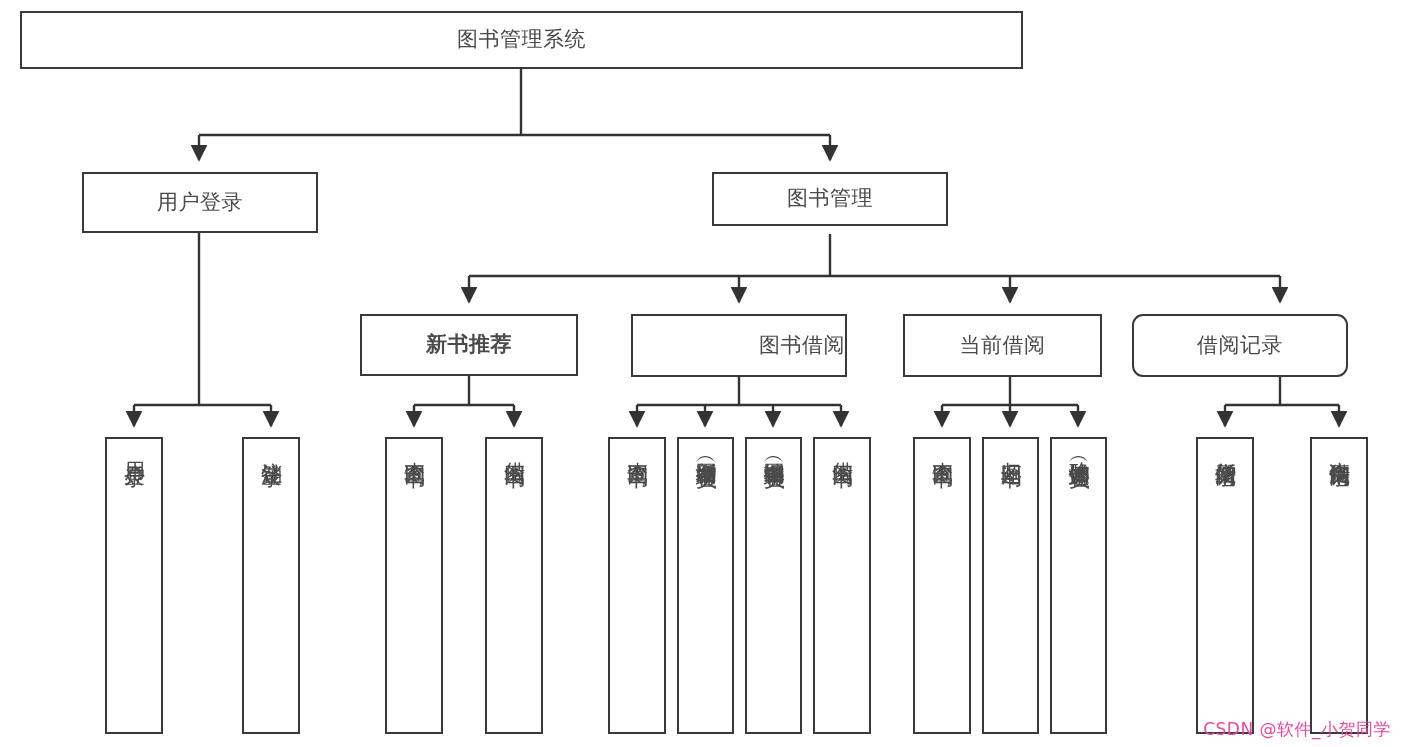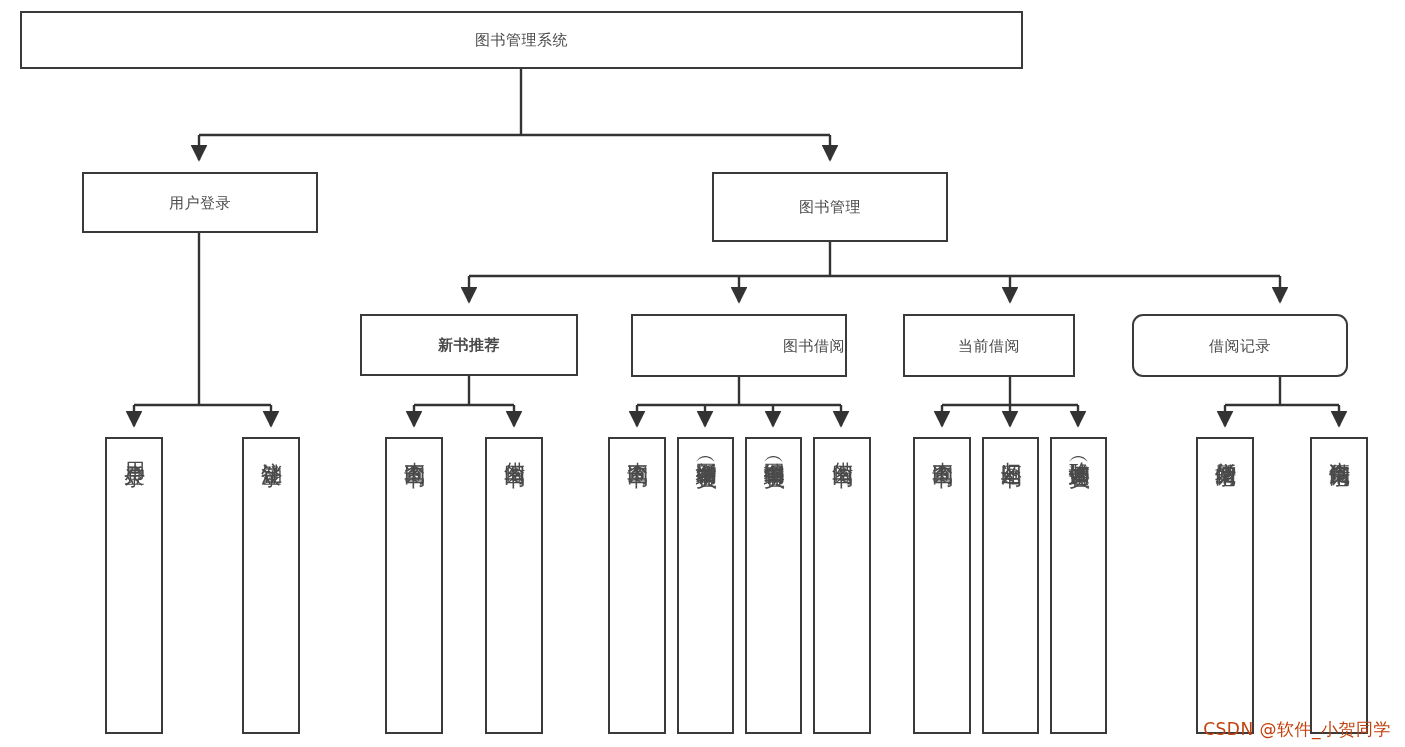--- a/index.html
+++ b/index.html
@@ -34,21 +34,21 @@
     display: flex;
     align-items: center;
     justify-content: center;
     color: #404040;
   }
   .node .label {
     color: #4a4a4a;
     letter-spacing: 0.5px;
   }
   .node.horizontal .label {
-    font-size: 15px;
+    font-size: 21px;
     line-height: 1.2;
     white-space: nowrap;
   }
   .node.vertical {
     align-items: flex-start;
     justify-content: center;
     padding-top: 6px;
   }
   .node.vertical .label {
     writing-mode: vertical-rl;
@@ -59,21 +59,21 @@
     white-space: nowrap;
   }
   .node.vertical.tall-text .label {
     letter-spacing: 1px;
   }
   .watermark {
     position: absolute;
     right: 14px;
     bottom: 6px;
     font-size: 17px;
-    color: #c2410c;
+    color: #ec4899;
     white-space: nowrap;
     letter-spacing: 0.5px;
     pointer-events: none;
   }
 </style>
 </head>
 <body>
 
 <div id="diagram-root">
 
@@ -127,31 +127,31 @@
     </g>
   </svg>
 
   <div class="node horizontal" style="left:20px; top:11px; width:1003px; height:58px;">
     <span class="label">图书管理系统</span>
   </div>
 
   <div class="node horizontal" style="left:82px; top:172px; width:236px; height:61px;">
     <span class="label">用户登录</span>
   </div>
-  <div class="node horizontal" style="left:712px; top:172px; width:236px; height:70px;">
+  <div class="node horizontal" style="left:712px; top:172px; width:236px; height:54px;">
     <span class="label">图书管理</span>
   </div>
 
   <div class="node horizontal" style="left:360px; top:314px; width:218px; height:62px;font-weight:bold;">
     <span class="label">新书推荐</span>
   </div>
   <div class="node horizontal" style="left:631px; top:314px; width:216px; height:63px;justify-content:flex-end;">
     <span class="label">图书借阅</span>
   </div>
-  <div class="node horizontal" style="left:903px; top:314px; width:172px; height:63px;">
+  <div class="node horizontal" style="left:903px; top:314px; width:199px; height:63px;">
     <span class="label">当前借阅</span>
   </div>
   <div class="node horizontal" style="left:1132px; top:314px; width:216px; height:63px;border-radius:11px;">
     <span class="label">借阅记录</span>
   </div>
 
   <div class="node vertical" style="left:105px; top:437px; width:58px; height:297px;">
     <span class="label">用户登录</span>
   </div>
   <div class="node vertical" style="left:242px; top:437px; width:58px; height:297px;">

